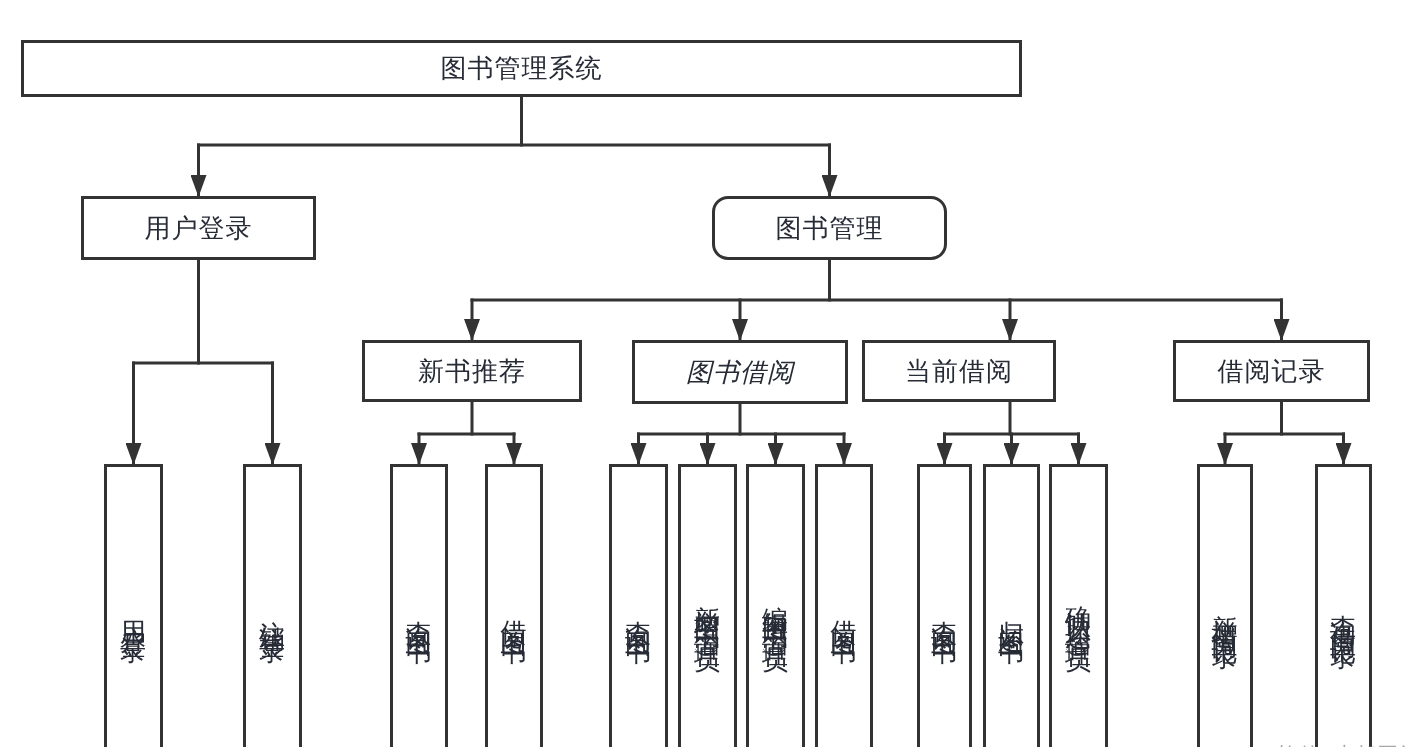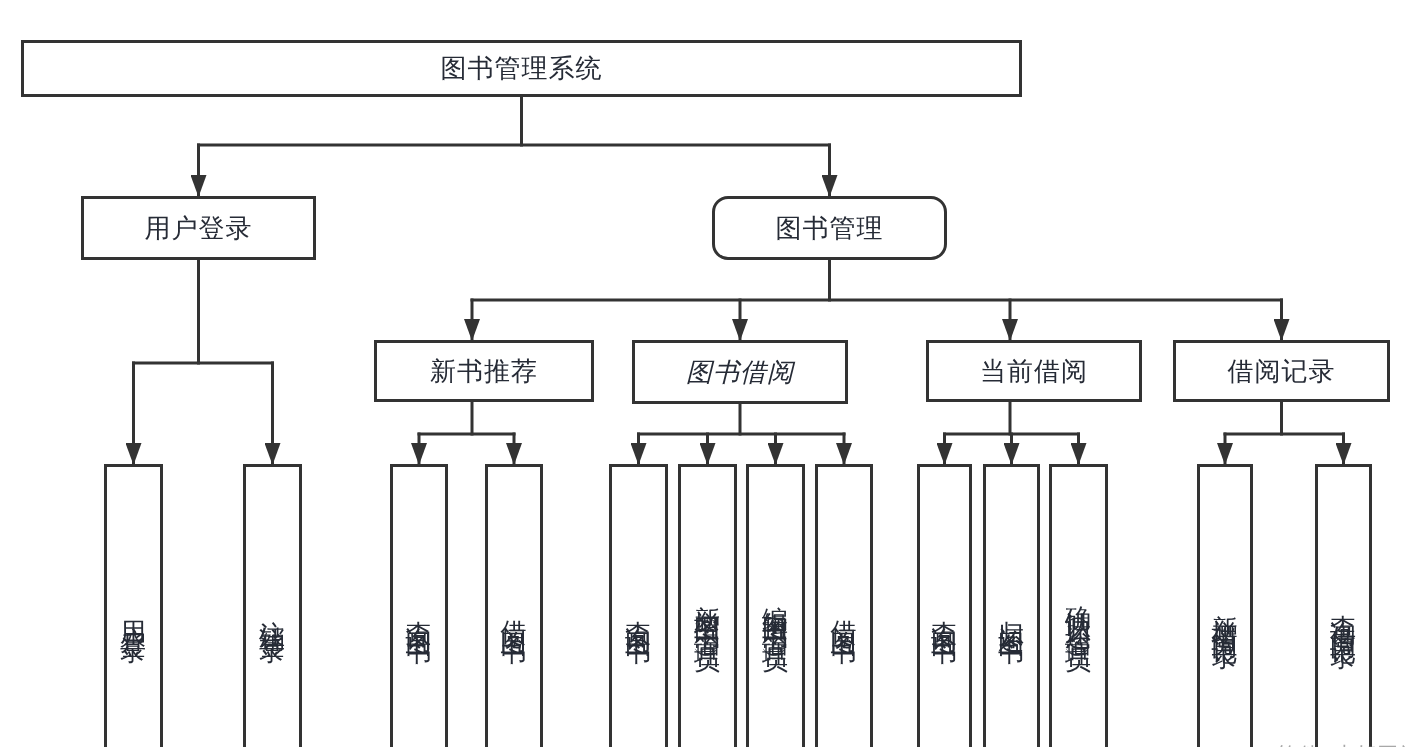--- a/index.html
+++ b/index.html
@@ -97,24 +97,24 @@
       <path d="M1225 407 V437" marker-end="url(#arrow)"></path>
       <path d="M1343.5 407 V437" marker-end="url(#arrow)"></path>
     </g>
   </svg>
 
   <div class="box" style="left:21px;top:13px;width:1001px;height:57px;">图书管理系统</div>
 
   <div class="box" style="left:81px;top:169px;width:235px;height:64px;">用户登录</div>
   <div class="box" style="left:712px;top:169px;width:235px;height:64px;border-radius:16px;">图书管理</div>
 
-  <div class="box" style="left:374px;top:313px;width:220px;height:62px;">新书推荐</div>
+  <div class="box" style="left:362px;top:313px;width:220px;height:62px;">新书推荐</div>
   <div class="box" style="left:632px;top:313px;width:216px;height:64px;font-style:italic;">图书借阅</div>
-  <div class="box" style="left:926px;top:313px;width:216px;height:62px;">当前借阅</div>
-  <div class="box" style="left:1173px;top:313px;width:217px;height:62px;">借阅记录</div>
+  <div class="box" style="left:862px;top:313px;width:194px;height:62px;">当前借阅</div>
+  <div class="box" style="left:1173px;top:313px;width:197px;height:62px;">借阅记录</div>
 
   <div class="vbox" style="left:104px;top:437px;width:59px;height:296px;">
     <span class="vtext">用户登录</span>
   </div>
   <div class="vbox" style="left:243px;top:437px;width:59px;height:296px;">
     <span class="vtext">注销登录</span>
   </div>
 
   <div class="vbox" style="left:390px;top:437px;width:58px;height:296px;">
     <span class="vtext">查询图书</span>

